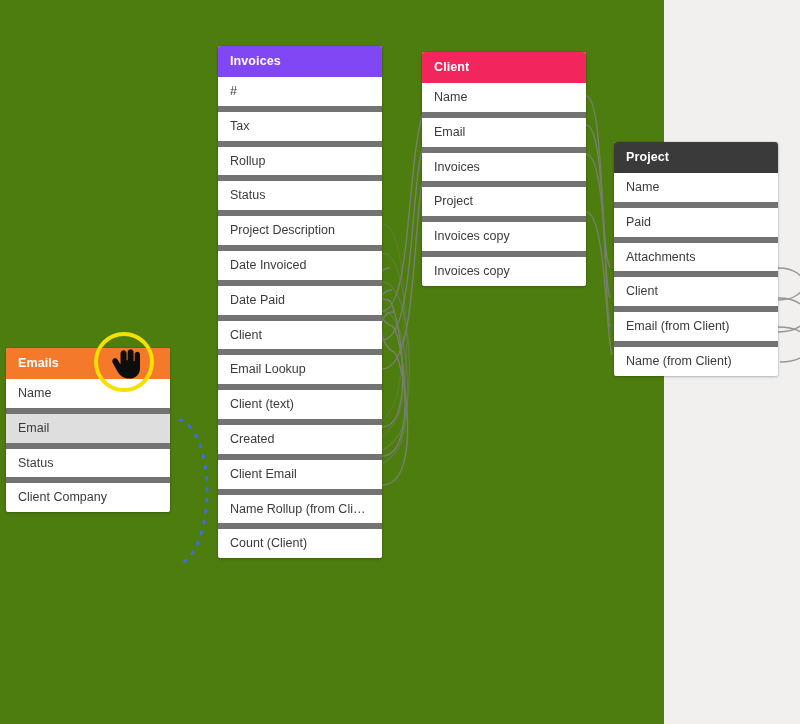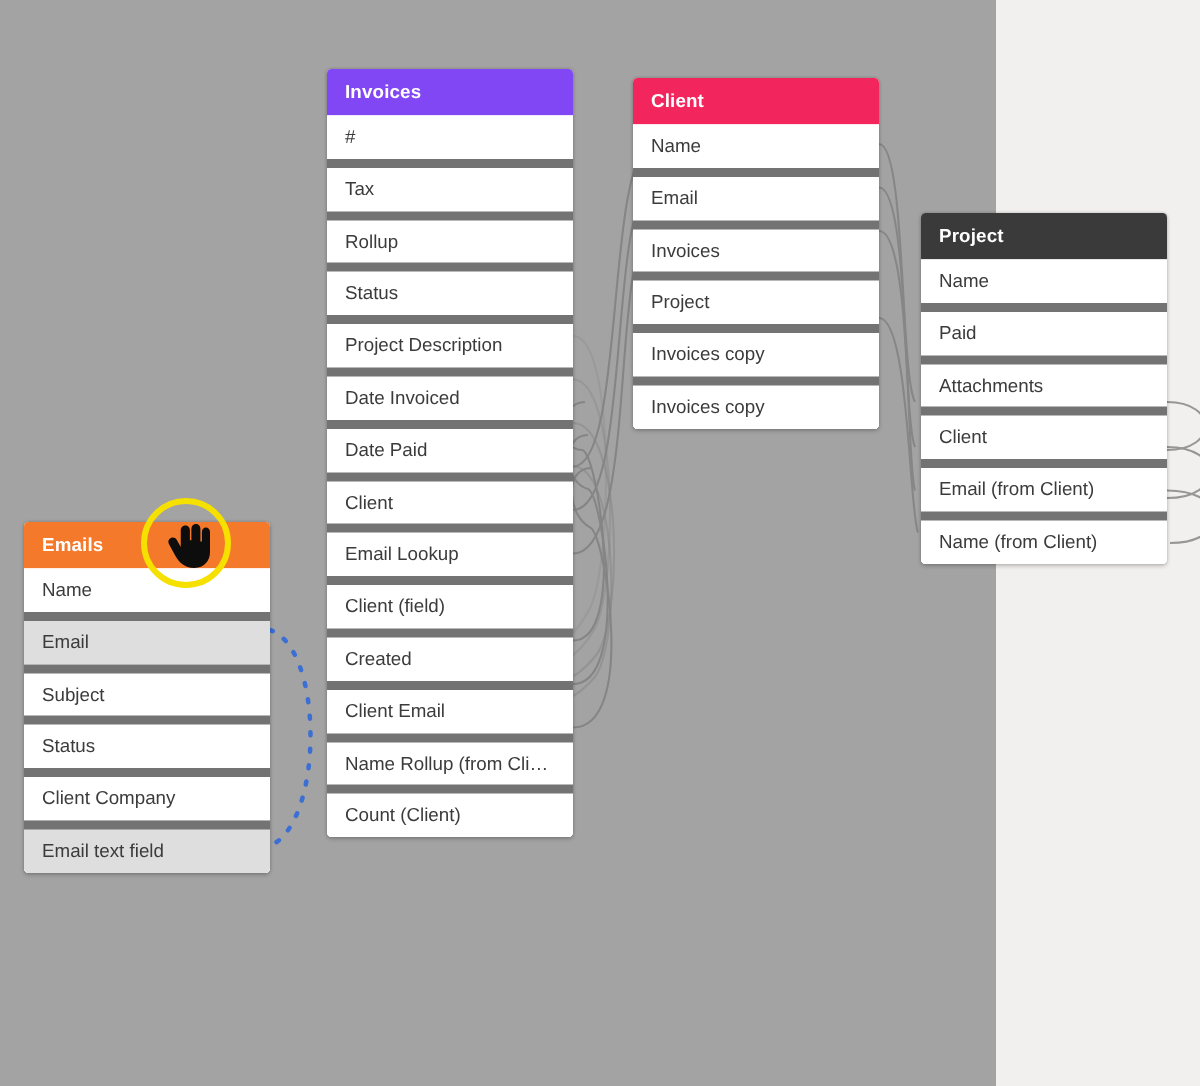--- a/index.html
+++ b/index.html
@@ -10,21 +10,21 @@
     height: 724px;
     overflow: hidden;
     background: #f1f0ee;
     font-family: "Liberation Sans", sans-serif;
   }
 
   #canvas {
     position: relative;
     width: 664px;
     height: 724px;
-    background: #a3a3a3;
+    background: #4d7c0f;
   }
 
   #links {
     position: absolute;
     left: 0;
     top: 0;
     width: 800px;
     height: 724px;
     pointer-events: none;
   }
@@ -131,21 +131,21 @@
         <div class="table-rows">
           <div class="field-row">#</div>
           <div class="field-row">Tax</div>
           <div class="field-row">Rollup</div>
           <div class="field-row">Status</div>
           <div class="field-row">Project Description</div>
           <div class="field-row">Date Invoiced</div>
           <div class="field-row">Date Paid</div>
           <div class="field-row">Client</div>
           <div class="field-row">Email Lookup</div>
-          <div class="field-row">Client (field)</div>
+          <div class="field-row">Client (text)</div>
           <div class="field-row">Created</div>
           <div class="field-row">Client Email</div>
           <div class="field-row">Name Rollup (from Client)</div>
           <div class="field-row">Count (Client)</div>
         </div>
       </div>
       <div class="table-card" style="left: 422px; top: 52px; width: 164px;">
         <div class="table-header" style="background: rgb(242, 38, 92);">Client</div>
         <div class="table-rows">
           <div class="field-row">Name</div>
@@ -160,29 +160,27 @@
         <div class="table-header" style="background: rgb(58, 58, 58);">Project</div>
         <div class="table-rows">
           <div class="field-row">Name</div>
           <div class="field-row">Paid</div>
           <div class="field-row">Attachments</div>
           <div class="field-row">Client</div>
           <div class="field-row">Email (from Client)</div>
           <div class="field-row">Name (from Client)</div>
         </div>
       </div>
-      <div class="table-card" style="left: 16px; top: 348px; width: 164px;">
+      <div class="table-card" style="left: 6px; top: 348px; width: 164px;">
         <div class="table-header" style="background: rgb(244, 121, 43);">Emails</div>
         <div class="table-rows">
           <div class="field-row">Name</div>
           <div class="field-row highlighted">Email</div>
-          <div class="field-row">Subject</div>
           <div class="field-row">Status</div>
           <div class="field-row">Client Company</div>
-          <div class="field-row highlighted">Email text field</div>
         </div>
       </div>
     </div>
 
   <div id="cursor-ring" style="left: 94px; top: 332px; width: 60px; height: 60px; border-color: rgb(245, 224, 0);"></div>
 
   <svg id="cursor-glyph" width="30" height="32" viewBox="0 0 30 32" xmlns="http://www.w3.org/2000/svg" style="left: 111px; top: 348px;">
     <path d="M9.5,5.5 C9.5,3.6 11.0,2.3 12.6,2.3 C14.2,2.3 15.6,3.6 15.6,5.4
              L15.6,12.2 L16.6,12.2 L16.6,4.4 C16.6,2.6 18.0,1.3 19.6,1.3
              C21.2,1.3 22.6,2.6 22.6,4.4 L22.6,13.0 L23.6,13.0 L23.6,6.6

